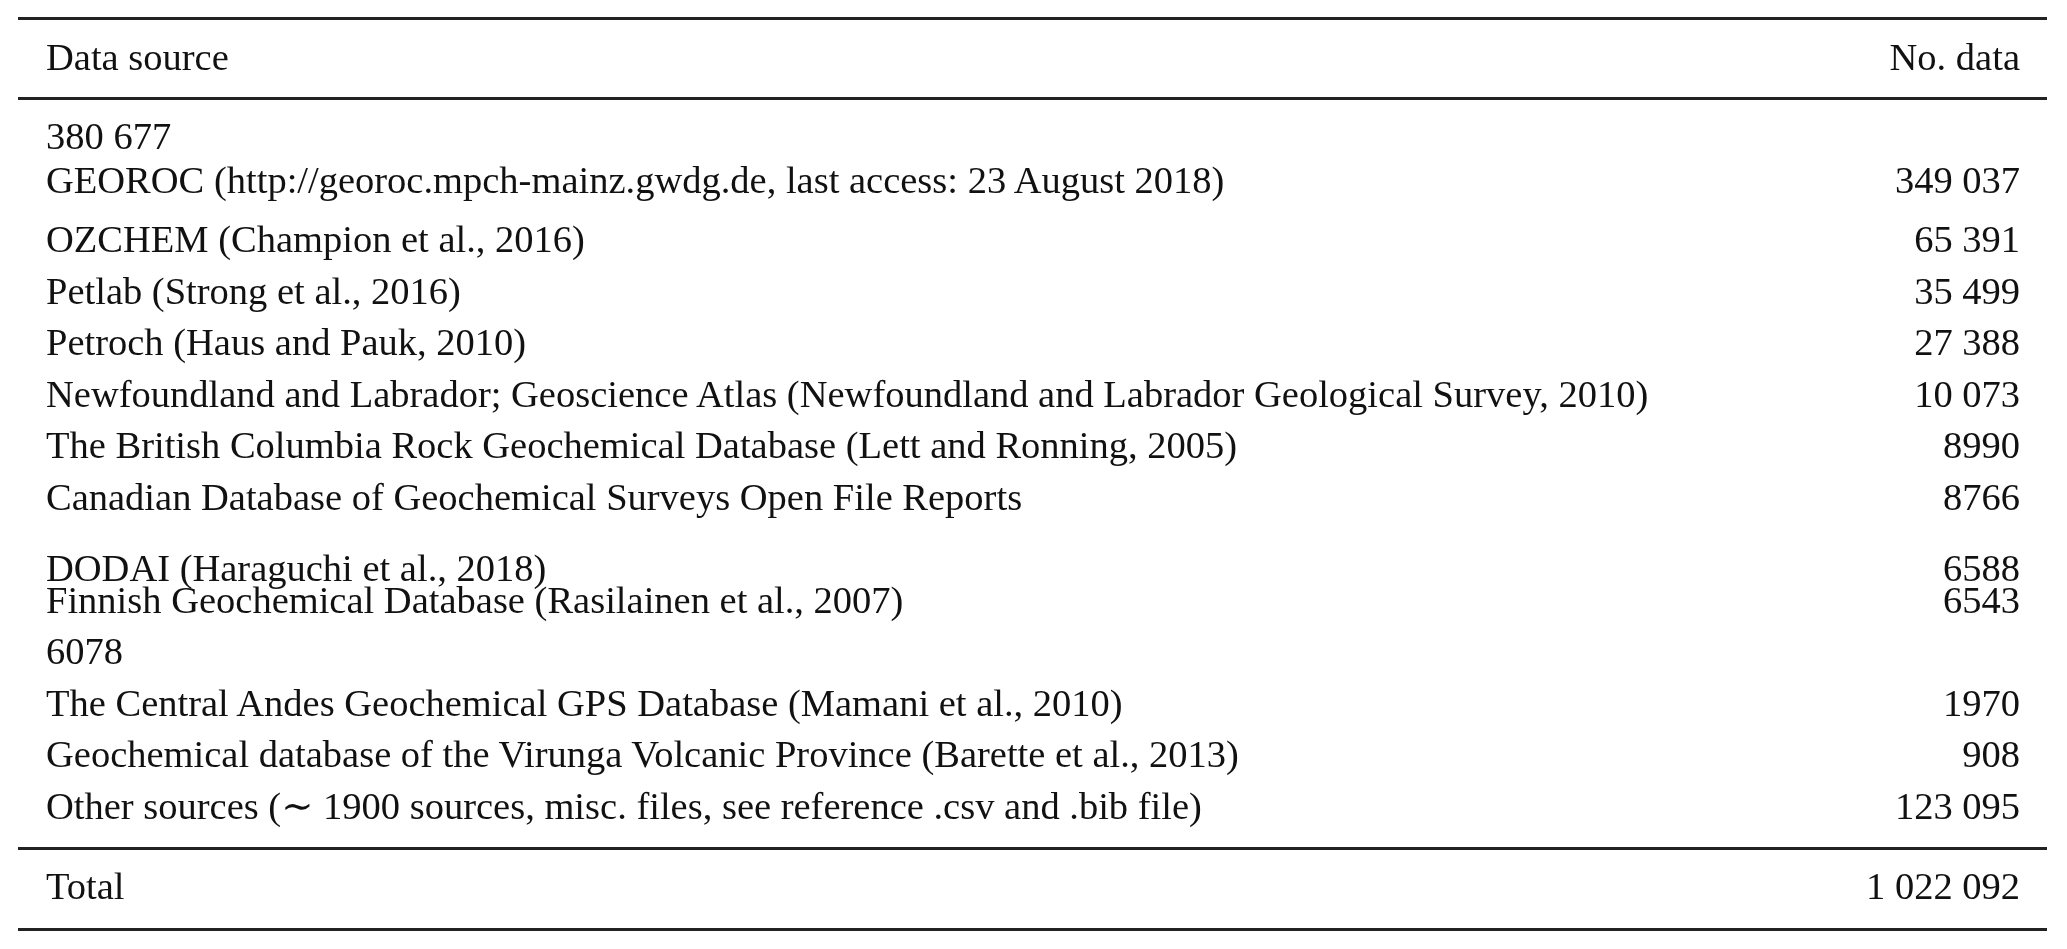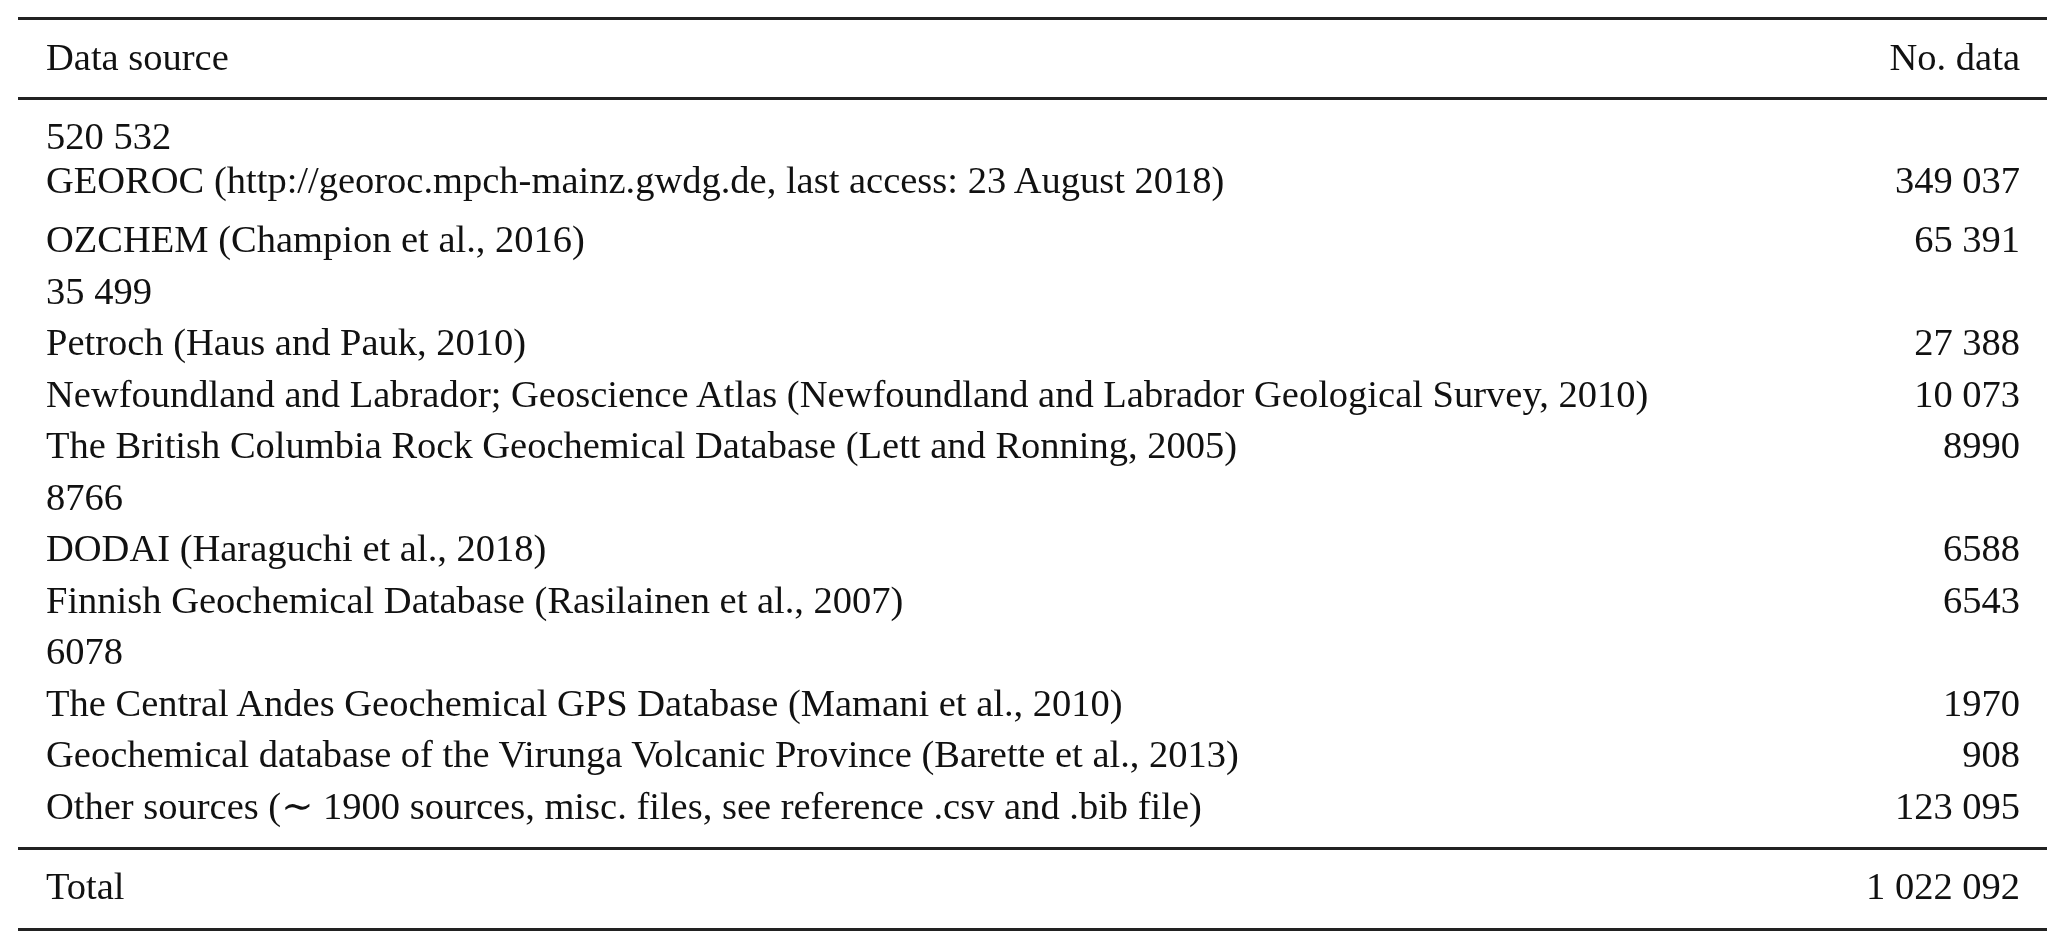--- a/index.html
+++ b/index.html
@@ -22,49 +22,51 @@
   <div class="rule top"></div>
 
   <div class="row" style="top:32px">
     <span>Data source</span>
     <span class="num">No. data</span>
   </div>
 
   <div class="rule mid"></div>
 
   <div class="row" style="top:111px">
-    <span class="num">520 532</span>
+    <span class="num">380 677</span>
   </div>
   <div class="row" style="top:155px">
     <span>GEOROC (http://georoc.mpch-mainz.gwdg.de, last access: 23 August 2018)</span>
     <span class="num">349 037</span>
   </div>
   <div class="row" style="top:214px">
     <span>OZCHEM (Champion et al., 2016)</span>
     <span class="num">65 391</span>
   </div>
   <div class="row" style="top:265.5px">
+    <span>Petlab (Strong et al., 2016)</span>
     <span class="num">35 499</span>
   </div>
   <div class="row" style="top:317px">
     <span>Petroch (Haus and Pauk, 2010)</span>
     <span class="num">27 388</span>
   </div>
   <div class="row" style="top:368.5px">
     <span>Newfoundland and Labrador; Geoscience Atlas (Newfoundland and Labrador Geological Survey, 2010)</span>
     <span class="num">10 073</span>
   </div>
   <div class="row" style="top:420px">
     <span>The British Columbia Rock Geochemical Database (Lett and Ronning, 2005)</span>
     <span class="num">8990</span>
   </div>
   <div class="row" style="top:471.5px">
+    <span>Canadian Database of Geochemical Surveys Open File Reports</span>
     <span class="num">8766</span>
   </div>
-  <div class="row" style="top:523px">
+  <div class="row" style="top:543px">
     <span>DODAI (Haraguchi et al., 2018)</span>
     <span class="num">6588</span>
   </div>
   <div class="row" style="top:574.5px">
     <span>Finnish Geochemical Database (Rasilainen et al., 2007)</span>
     <span class="num">6543</span>
   </div>
   <div class="row" style="top:626px">
     <span class="num">6078</span>
   </div>

